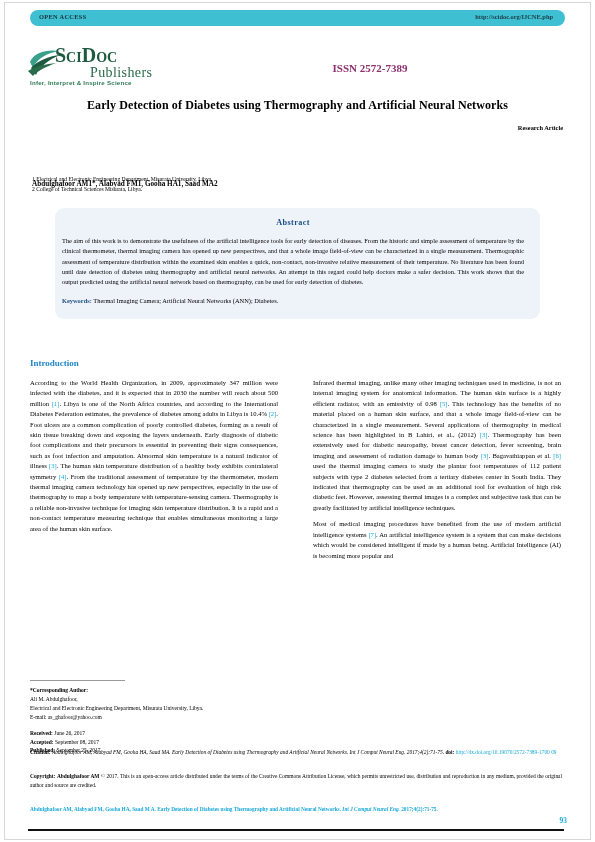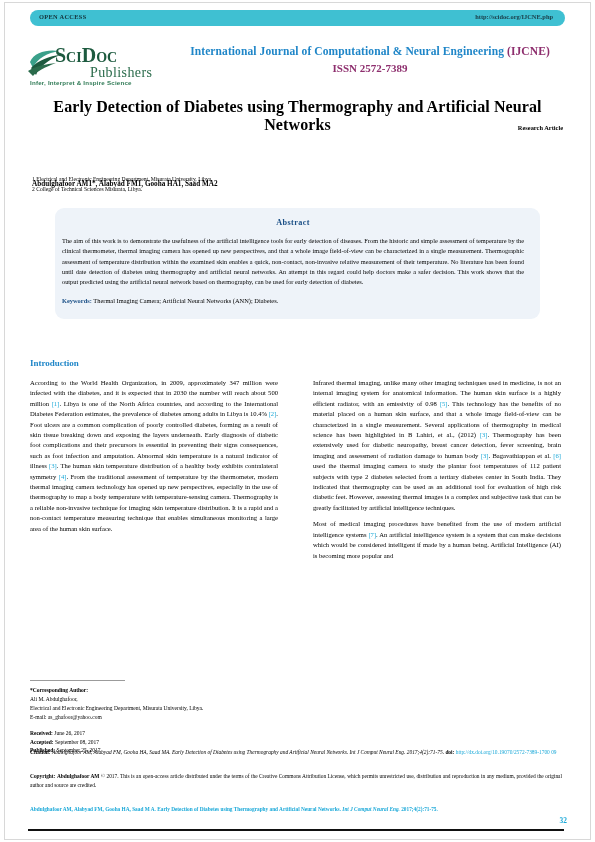--- a/index.html
+++ b/index.html
@@ -29,21 +29,21 @@
              font-size:6.2px;color:#2f7a55;letter-spacing:.2px;font-weight:bold;}
 
   .jtitle{position:absolute;left:160px;top:5px;width:420px;text-align:center;
           font-size:11.5px;font-weight:bold;color:#1f86c8;letter-spacing:.1px;}
   .jtitle .ijcne{color:#8e2f6e;}
   .jissn{position:absolute;left:160px;top:22px;width:420px;text-align:center;
          font-size:11px;font-weight:bold;color:#8e2f6e;}
 
   
   .art-title{position:absolute;left:40px;top:98px;width:515px;text-align:center;
-             font-size:16px;font-weight:bold;letter-spacing:.1px;}
+             font-size:12px;font-weight:bold;letter-spacing:.1px;}
   .art-type{position:absolute;right:32px;top:124px;font-size:6.4px;font-weight:bold;}
 
   
   .authors{position:absolute;left:32px;top:152px;width:400px;font-size:7.2px;font-weight:bold;margin-top:28px;}
   .affils{position:absolute;left:32px;top:174px;width:420px;font-size:5.6px;line-height:1.85;}
 
   
   .abstract{position:absolute;left:55px;top:208px;width:485px;
             background:#eef3f9;border-radius:9px;padding:8px 16px 12px 7px;
             box-sizing:border-box;}
@@ -100,24 +100,20 @@
   <div class="masthead">
     <div class="logo">
       <svg class="swoosh" viewBox="0 0 34 28">
         <path d="M2 14 C6 4, 20 1, 31 3 C20 5, 9 10, 5 20 Z" fill="#3aa08a"></path>
         <path d="M3 20 C10 12, 22 8, 32 7 C20 12, 11 19, 8 27 Z" fill="#1d5a3f"></path>
         <path d="M0 23 C8 18, 18 16, 28 15 C17 19, 8 24, 5 28 Z" fill="#2a6b4b"></path>
       </svg>
       <span class="scidoc">SciDoc</span>
       <span class="pubs">Publishers</span>
       <span class="tag">Infer, Interpret &amp; Inspire Science</span>
-    </div>
-    <div class="jtitle">
-      <span>International Journal of Computational &amp; Neural Engineering</span>
-      <span class="ijcne">(IJCNE)</span>
     </div>
     <div class="jissn">ISSN 2572-7389</div>
   </div>
 
   <div class="art-title">Early Detection of Diabetes using Thermography and Artificial Neural Networks</div>
   <div class="art-type">Research Article</div>
 
   <div class="authors">
     <span>Abdulghafoor AM1*, Alabyad FM1, Gooha HA1, Saad MA2</span>
   </div>
@@ -181,15 +177,15 @@
     <b>Copyright:</b>
     <b>Abdulghafoor AM</b>
     <span>© 2017. This is an open-access article distributed under the terms of the Creative Commons Attribution License, which permits unrestricted use, distribution and reproduction in any medium, provided the original author and source are credited.</span>
   </div>
 
   <div class="runfoot">
     <span>Abdulghafoor AM, Alabyad FM, Gooha HA, Saad M A. Early Detection of Diabetes using Thermography and Artificial Neural Networks.</span>
     <i>Int J Comput Neural Eng.</i>
     <span>2017;4(2):71-75.</span>
   </div>
-  <div class="pageno">32</div>
+  <div class="pageno">93</div>
   <div class="footrule"></div>
 </div>
 
 </body></html>

